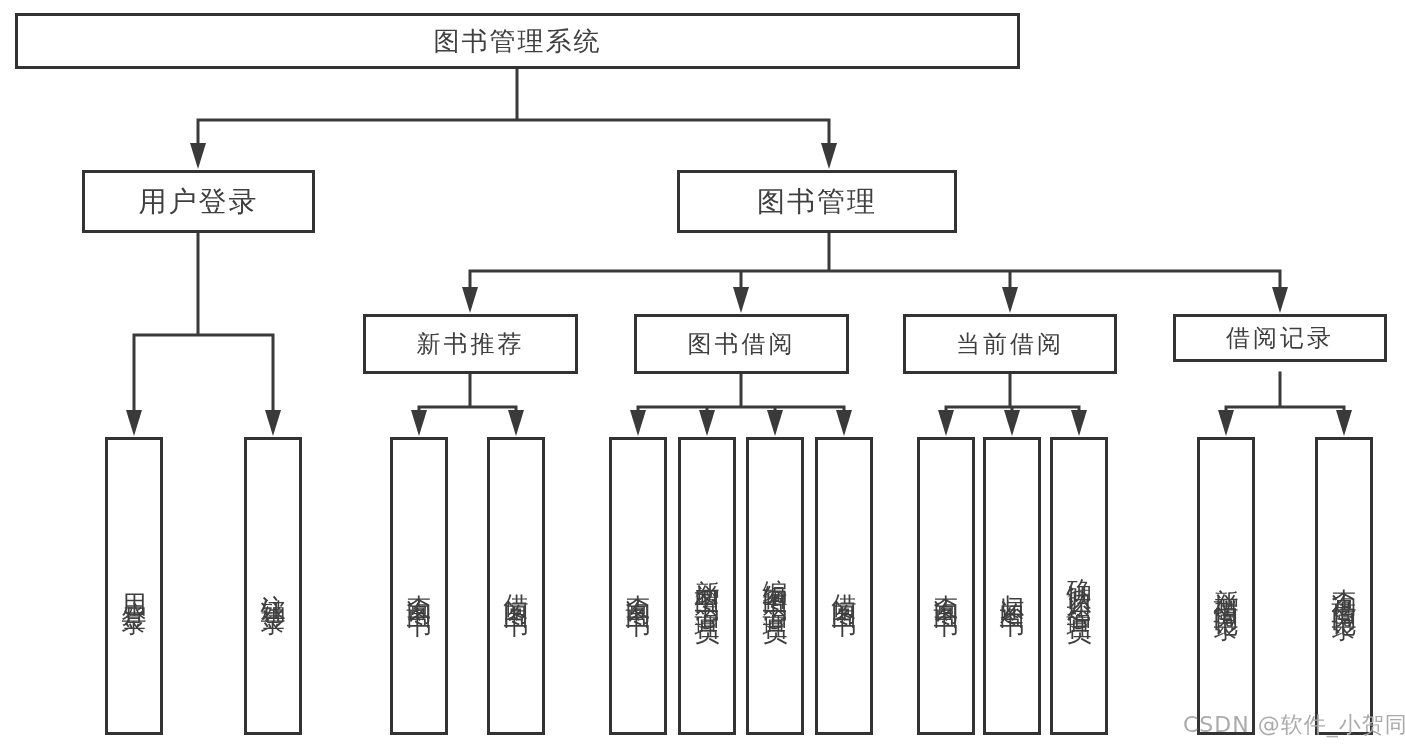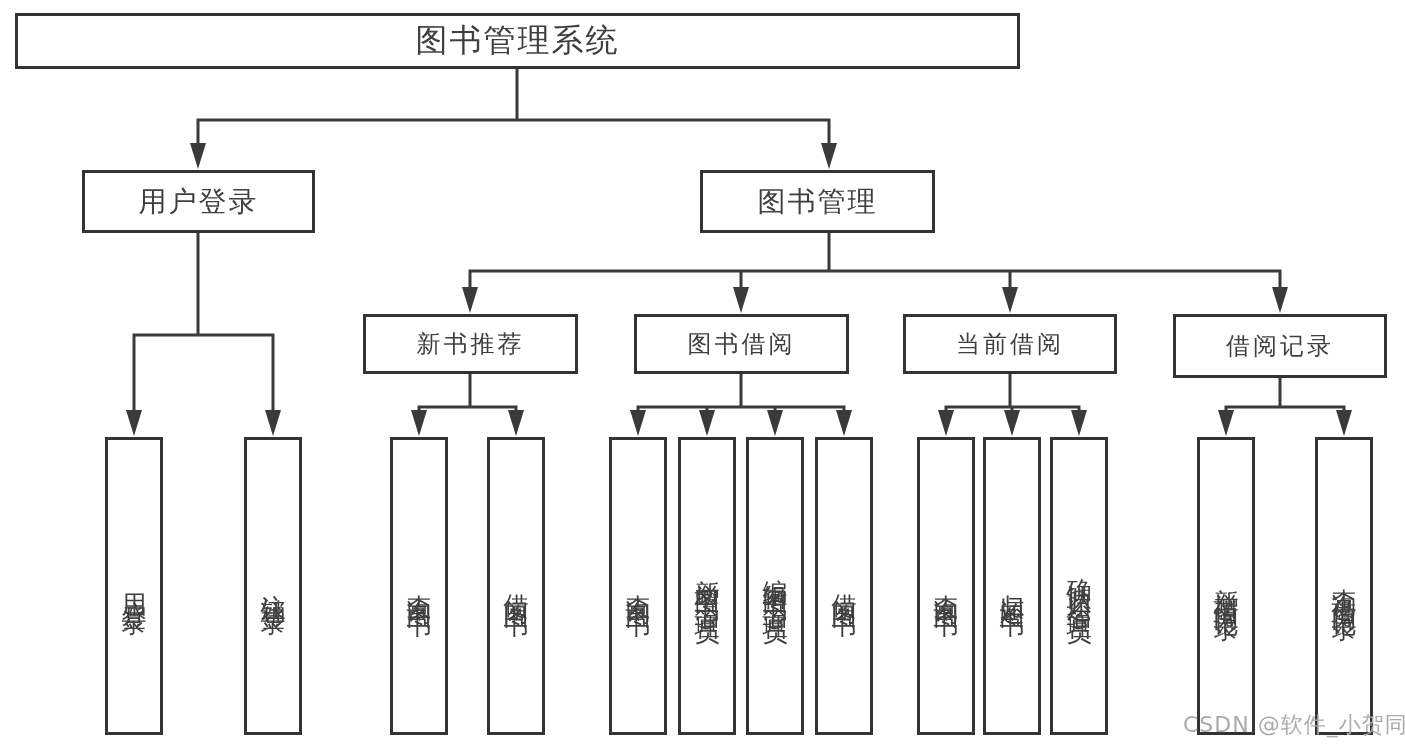--- a/index.html
+++ b/index.html
@@ -9,21 +9,21 @@
   html,body{margin:0;padding:0;}
   body{background:var(--background);font-family:"DejaVu Sans","Liberation Sans",sans-serif;}
   .canvas{position:relative;width:1405px;height:747px;background:var(--background);overflow:hidden;}
   .wires{position:absolute;left:0;top:0;z-index:1;}
   .wires path{stroke:var(--line);stroke-width:3;fill:none;stroke-linecap:square;}
   .wires polygon{fill:var(--line);stroke:none;}
   .node{position:absolute;z-index:2;background:var(--background);
         border:3px solid var(--box-border);box-sizing:border-box;
         display:flex;align-items:center;justify-content:center;color:var(--text);}
   .hbox span{white-space:nowrap;letter-spacing:2px;}
-  .f26 span{font-size:32px;}
+  .f26 span{font-size:26px;}
   .f28 span{font-size:28px;}
   .f31 span{font-size:24px;letter-spacing:3px;}
   .vbox span{writing-mode:vertical-rl;text-orientation:mixed;
              font-size:25px;letter-spacing:6px;line-height:1;white-space:nowrap;}
   .watermark{position:absolute;z-index:3;left:1183px;top:710px;font-size:22px;
              color:var(--watermark);letter-spacing:1px;white-space:nowrap;}
 </style>
 </head>
 <body>
 
@@ -79,34 +79,34 @@
     </g>
   </svg>
 
   <div class="node hbox f26" style="left:15px;top:13px;width:1005px;height:56px">
     <span>图书管理系统</span>
   </div>
 
   <div class="node hbox f28" style="left:82px;top:170px;width:233px;height:63px">
     <span>用户登录</span>
   </div>
-  <div class="node hbox f28" style="left:700px;top:170px;width:235px;height:63px">
+  <div class="node hbox f28" style="left:677px;top:170px;width:280px;height:63px">
     <span>图书管理</span>
   </div>
 
   <div class="node hbox f31" style="left:363px;top:314px;width:215px;height:60px">
     <span>新书推荐</span>
   </div>
   <div class="node hbox f31" style="left:634px;top:314px;width:215px;height:60px">
     <span>图书借阅</span>
   </div>
   <div class="node hbox f31" style="left:903px;top:314px;width:214px;height:60px">
     <span>当前借阅</span>
   </div>
-  <div class="node hbox f31" style="left:1173px;top:314px;width:214px;height:64px">
+  <div class="node hbox f31" style="left:1173px;top:314px;width:214px;height:48px">
     <span>借阅记录</span>
   </div>
 
   <div class="node vbox" style="left:105px;top:437px;width:58px;height:298px">
     <span>用户登录</span>
   </div>
   <div class="node vbox" style="left:244px;top:437px;width:58px;height:298px">
     <span>注销登录</span>
   </div>
 

